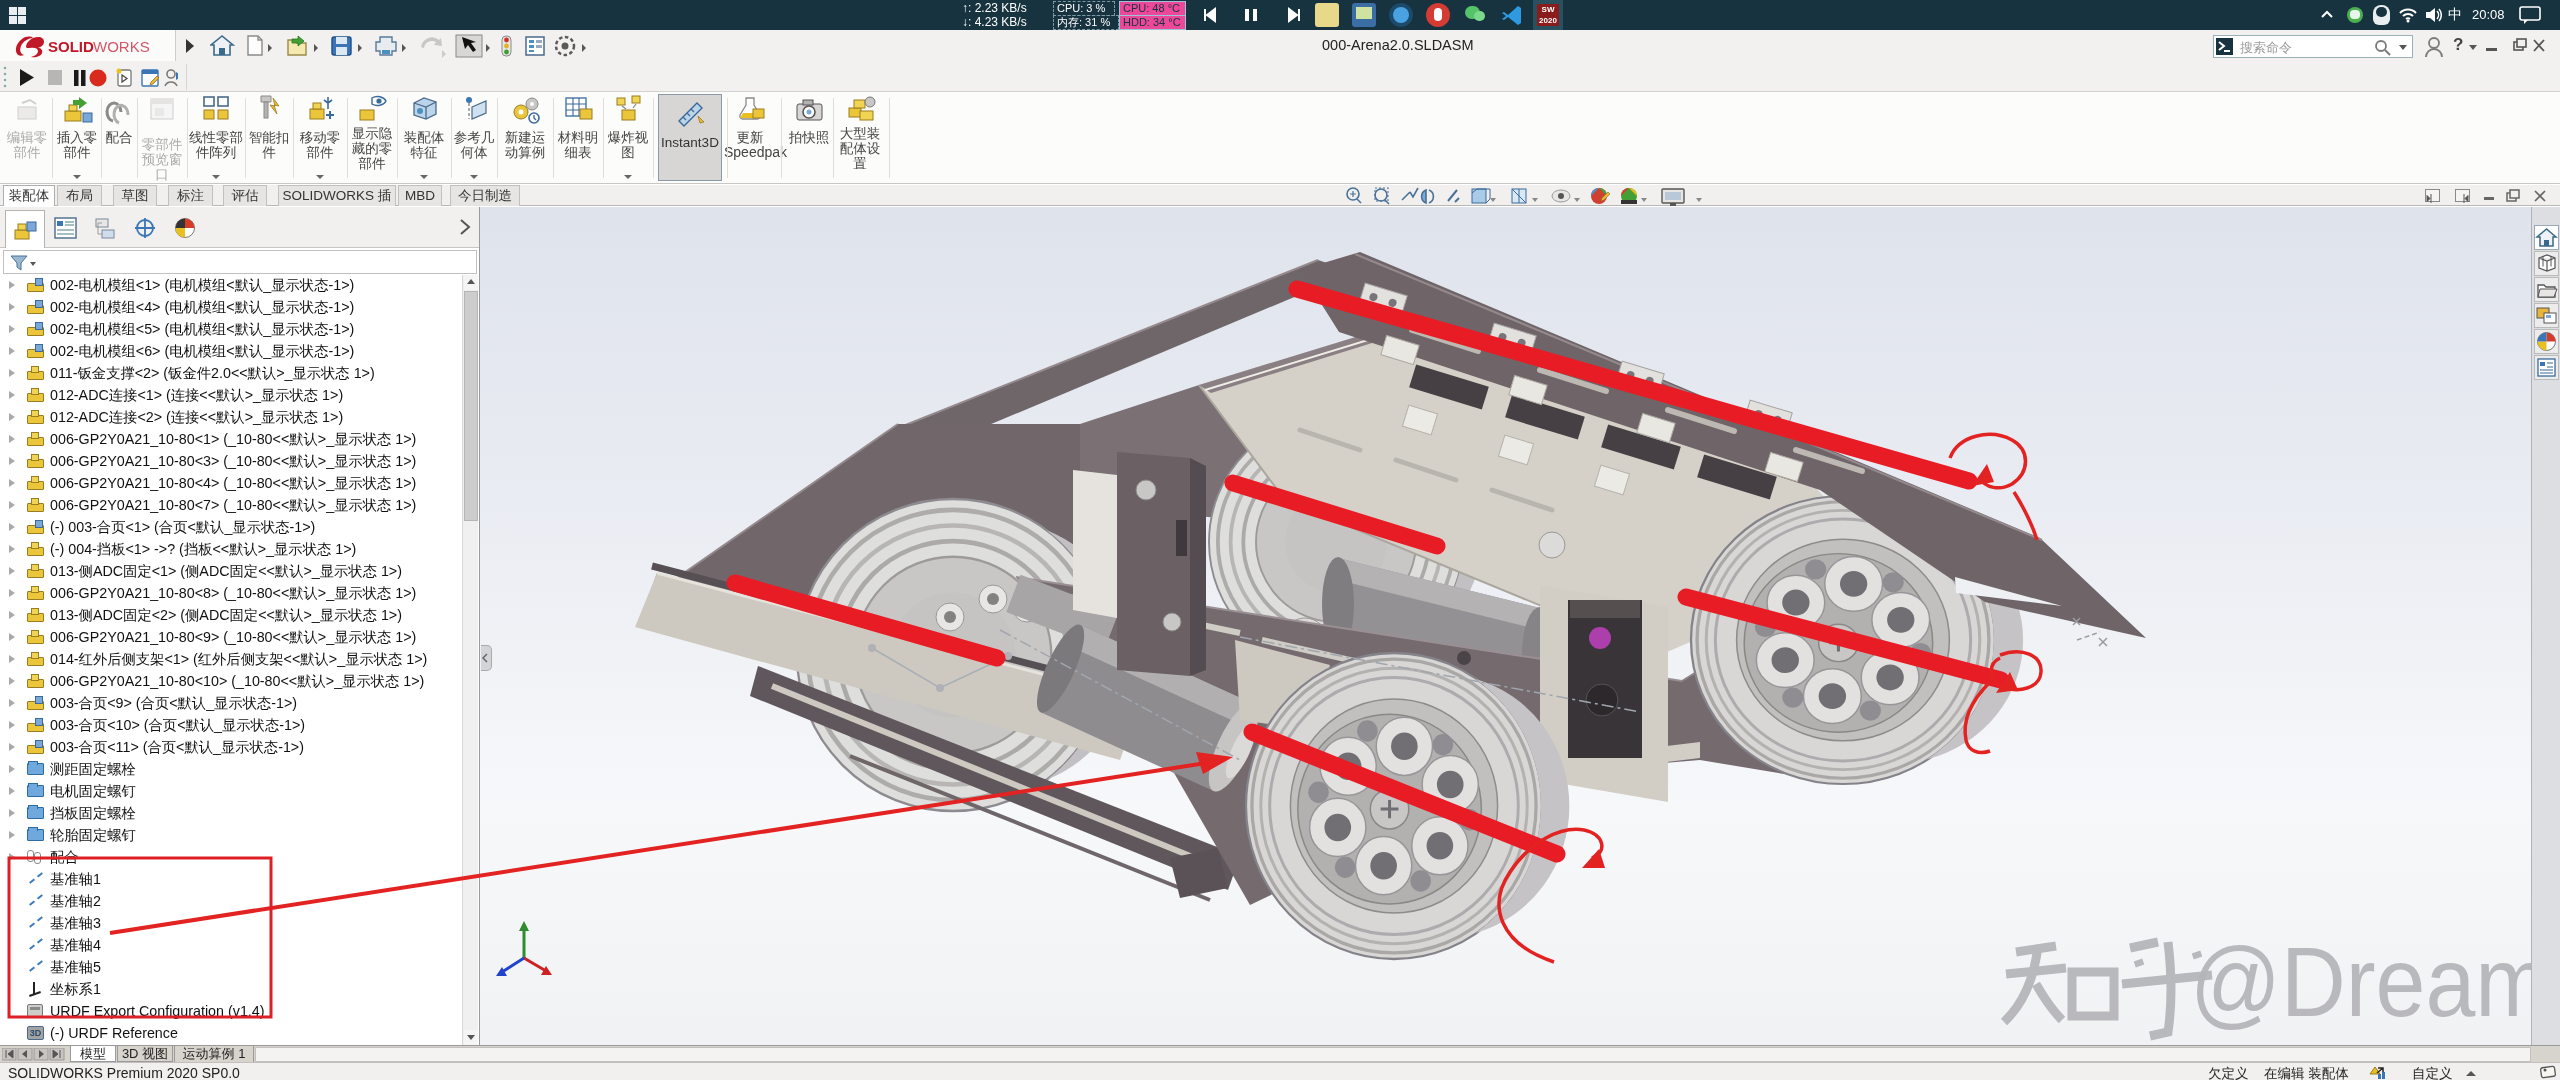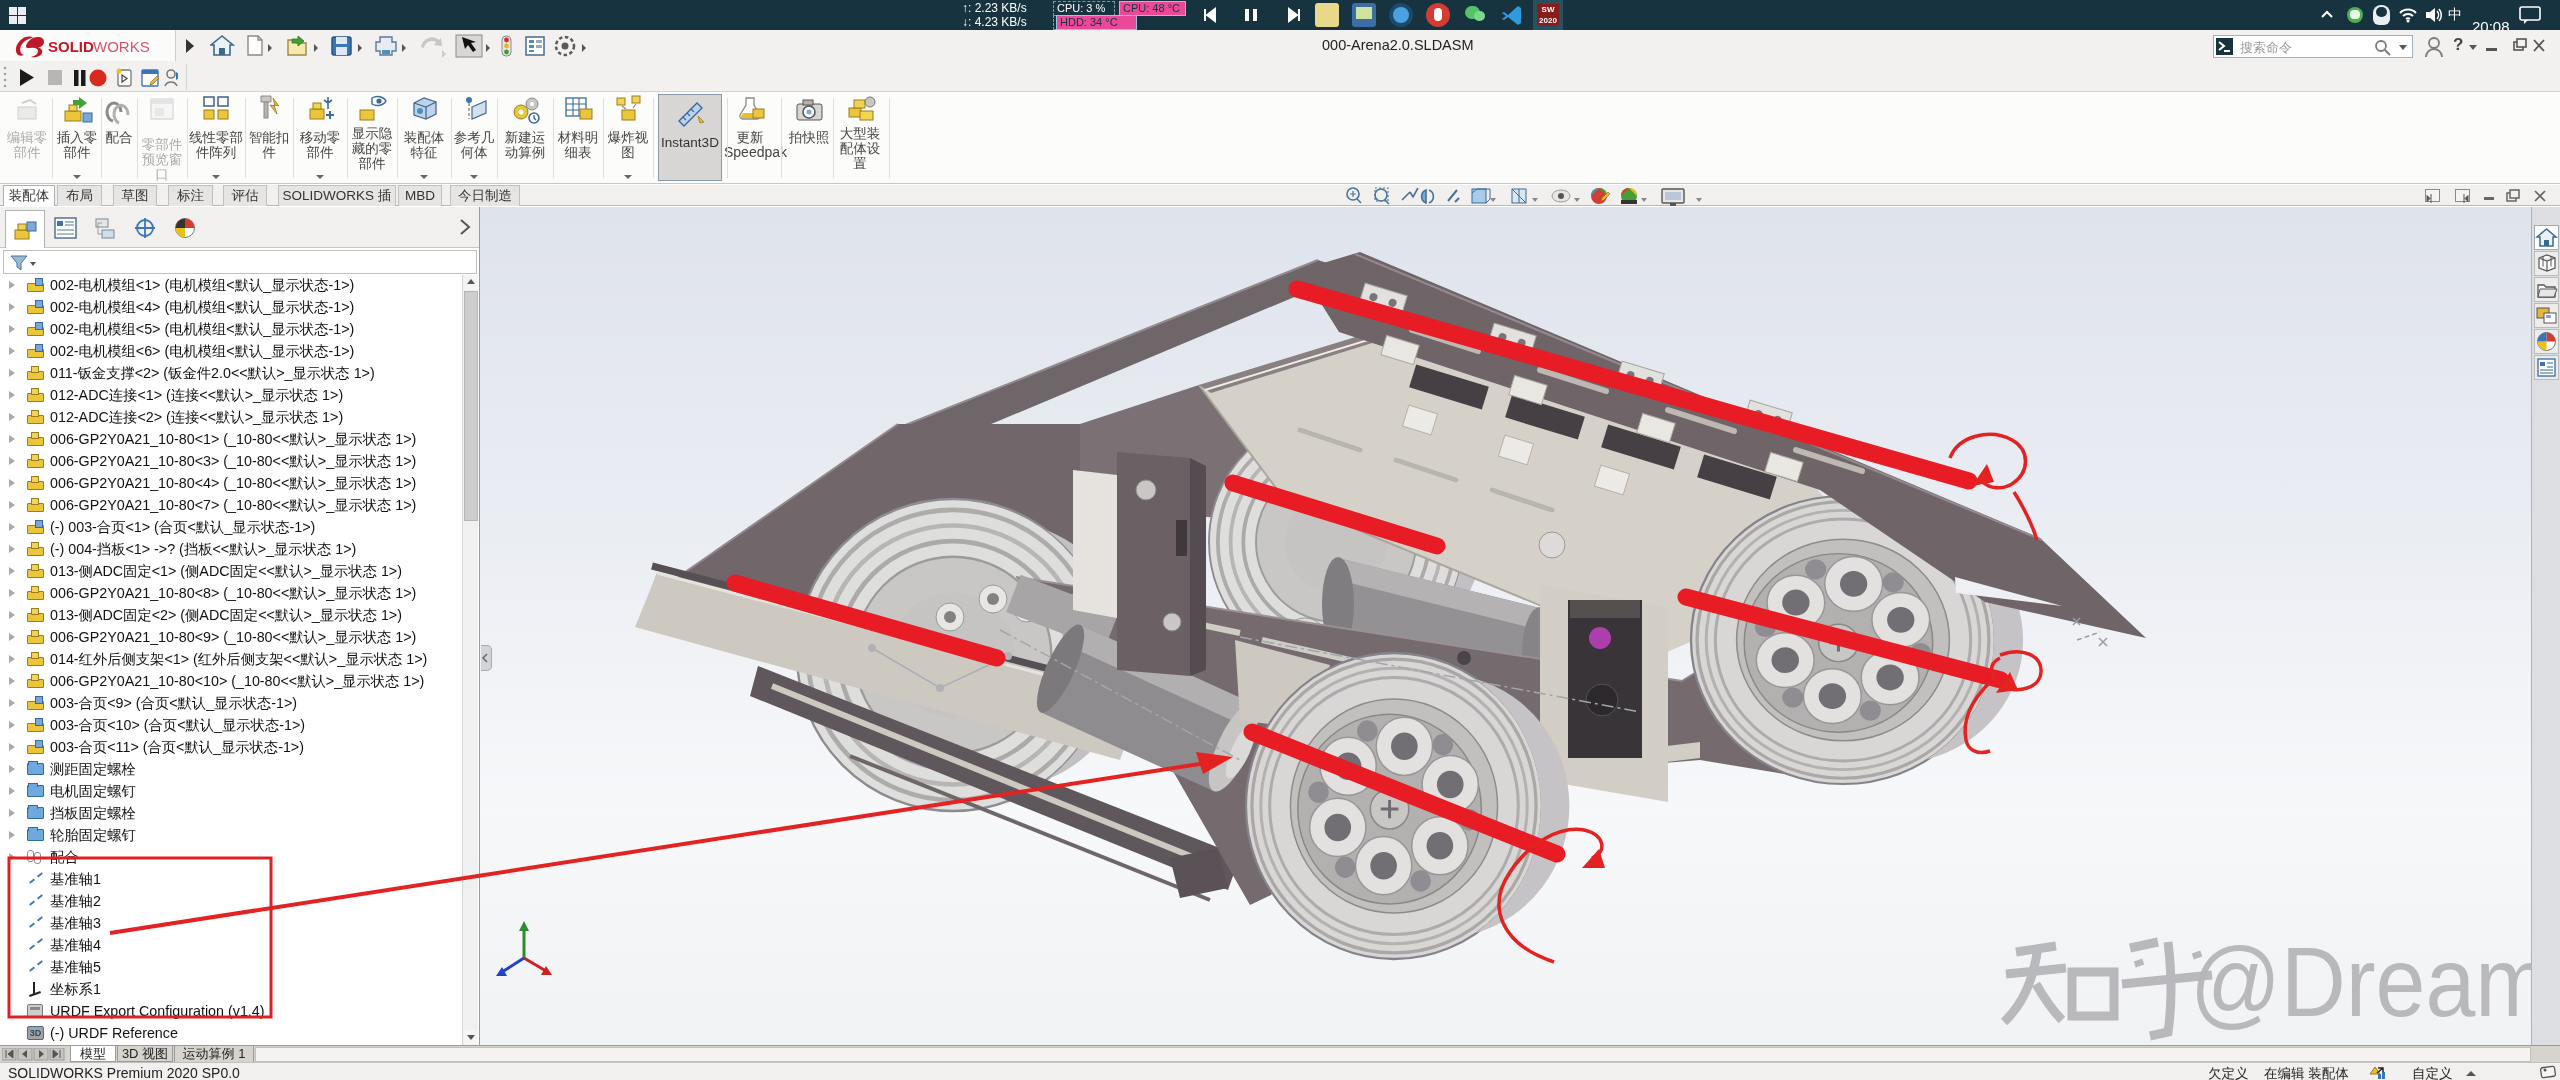--- a/index.html
+++ b/index.html
@@ -54,21 +54,21 @@
       <rect x="0" y="0" width="8" height="8" fill="#e8eef1"></rect>
       <rect x="9" y="0" width="8" height="8" fill="#e8eef1"></rect>
       <rect x="0" y="9" width="8" height="8" fill="#e8eef1"></rect>
       <rect x="9" y="9" width="8" height="8" fill="#e8eef1"></rect>
     </svg>
  <div class="tseg" style="left:962px;top:1px">↑: 2.23 KB/s</div>
  <div class="tseg" style="left:962px;top:15px">↓: 4.23 KB/s</div>
  <div class="tbox" style="left:1053px;top:1px;width:62px">CPU: 3 %</div>
  <div class="tbox" style="left:1053px;top:15px;width:66px">内存: 31 %</div>
  <div class="tboxsel" style="left:1119px;top:1px;width:67px">CPU: 48 °C</div>
- <div class="tboxsel" style="left:1056px;top:15px;width:81px">HDD: 34 °C</div>
+ <div class="tboxsel" style="left:1119px;top:15px;width:67px">HDD: 34 °C</div>
  <svg class="abs" style="left:1203px;top:7px" width="110" height="16">
   <path d="M2,2 v12 M4,8 L12,2 v12 z" fill="#fff" stroke="#fff" stroke-width="2"></path>
   <rect x="42" y="2" width="4" height="12" fill="#fff"></rect>
       <rect x="50" y="2" width="4" height="12" fill="#fff"></rect>
   <path d="M96,2 v12 M94,8 L86,2 v12 z" fill="#fff" stroke="#fff" stroke-width="2"></path>
  </svg>
  <div class="appico" style="left:1315px;background:#e8d98a"></div>
  <div class="appico" style="left:1352px;background:#3a6ea5">
       <div class="abs" style="left:4px;top:4px;width:16px;height:12px;background:#cfe3a0"></div>
     </div>
@@ -101,21 +101,21 @@
     </div>
  <svg class="abs" style="left:2398px;top:7px" width="20" height="16">
       <path d="M2,6 a11,11 0 0 1 16,0 M5,9 a7,7 0 0 1 10,0 M8,12 a3.5,3.5 0 0 1 4,0" stroke="#fff" stroke-width="2" fill="none"></path>
       <circle cx="10" cy="14" r="1.5" fill="#fff"></circle>
     </svg>
  <svg class="abs" style="left:2424px;top:7px" width="18" height="16">
       <path d="M2,5 h4 l5,-4 v14 l-5,-4 h-4 z" fill="#fff"></path>
       <path d="M13,4 a6,6 0 0 1 0,8 M15,2 a9,9 0 0 1 0,12" stroke="#fff" stroke-width="1.5" fill="none"></path>
     </svg>
  <div class="tseg" style="left:2448px;top:7px;font-size:14px">中</div>
- <div class="tseg" style="left:2472px;top:20px;font-size:15px">20:08</div>
+ <div class="tseg" style="left:2472px;top:8px;font-size:13px">20:08</div>
  <svg class="abs" style="left:2519px;top:6px" width="22" height="18">
       <rect x="1" y="1" width="20" height="13" rx="2" fill="none" stroke="#fff" stroke-width="1.6"></rect>
       <path d="M5,14 l0,4 4,-4" fill="#fff"></path>
     </svg>
 </div>
 <div class="abs" id="titlebar">
  <div class="abs" style="left:0;top:0;width:176px;height:31px;background:#fbfbfa;border-right:1px solid #d0cecc;">
   <svg class="abs" style="left:12px;top:3px" width="150" height="26" viewBox="0 0 150 26">
    <path d="M6,22 C2,18 4,10 10,6 C14,3 19,3 21,5 C17,5 11,8 9,13 C7,18 9,21 12,22 C10,23 8,23 6,22 z" fill="#c01828"></path>
    <path d="M14,14 C14,9 20,4 26,4 C30,4 32,6 32,9 C32,12 29,14 26,15 C29,15 31,17 30,20 C29,23 24,25 19,24 C23,23 26,21 26,18 C26,15 22,14 18,15 C16,15 14,15 14,14 z" fill="#c01828"></path>

